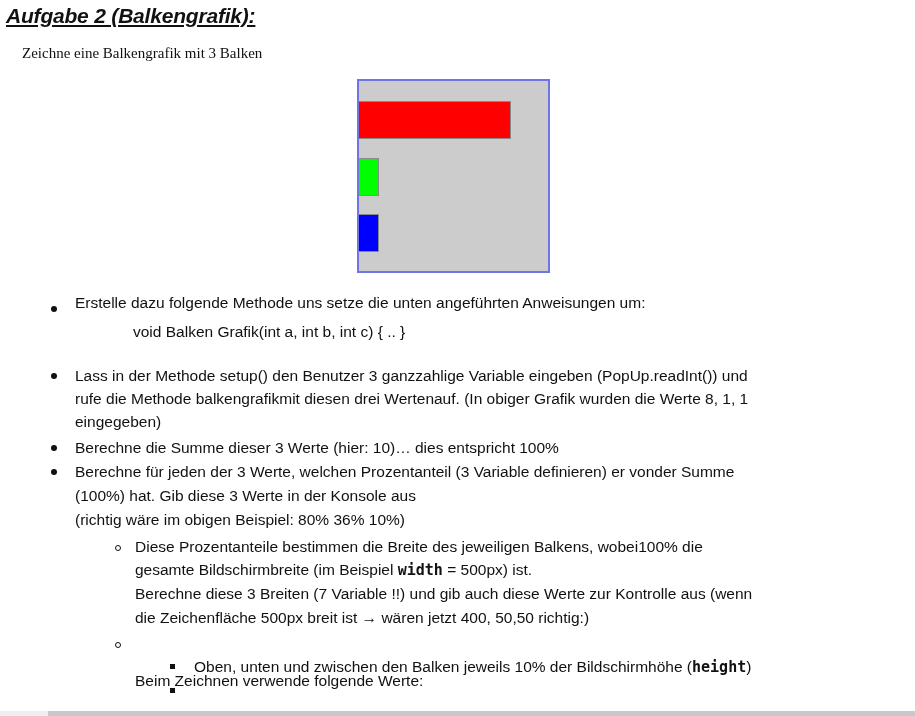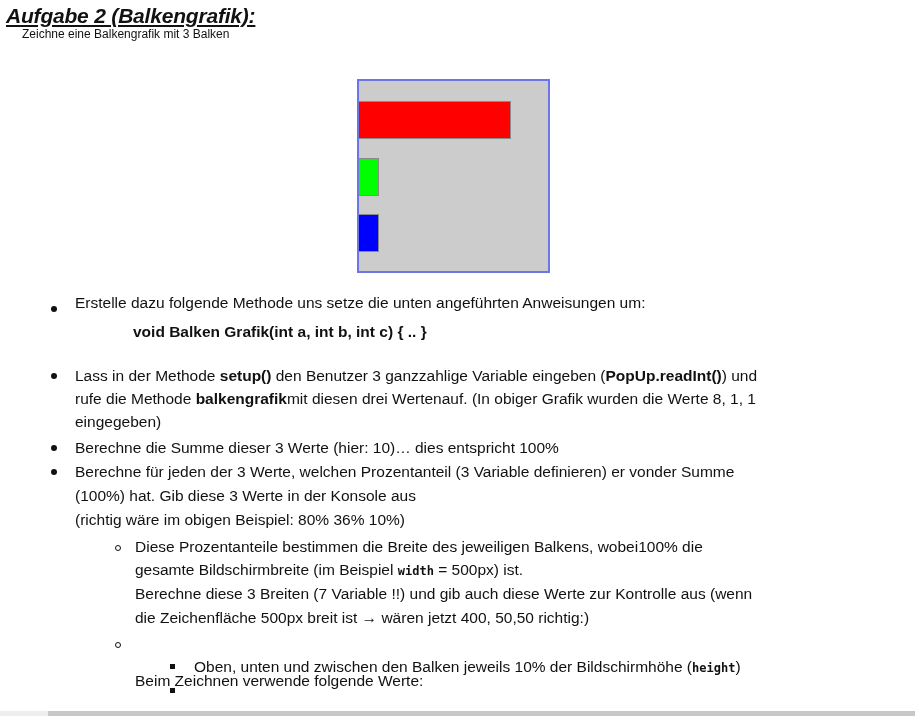--- a/index.html
+++ b/index.html
@@ -5,32 +5,32 @@
     html, body { margin: 0; padding: 0; }
     body {
       width: 915px; height: 716px; background: #ffffff; position: relative; overflow: hidden;
       font-family: "Liberation Sans", sans-serif; color: #111; font-size: 15.5px;
     }
     .abs { position: absolute; }
     .title {
       left: 6px; top: 4px; font-weight: bold; font-style: italic; text-decoration: underline;
       font-size: 21px; letter-spacing: -0.2px;
     }
-    .subtitle { left: 22px; top: 27px; font-size: 12px; }
+    .subtitle { left: 22px; top: 45px; font-size: 15px; font-family: Liberation Serif, serif; }
     .chart {
       left: 357px; top: 79px; width: 189px; height: 190px;
       background: #cccccc; border: 2px solid #6f75e8; box-sizing: content-box;
     }
     .bar { position: absolute; left: 0; box-sizing: border-box; border: 1px solid #8a8a8a; border-left: none; }
     .bullet-line { font-size: 15.5px; line-height: 22px; white-space: nowrap; }
     .dot { position: absolute; width: 6px; height: 6px; border-radius: 50%; background: #111; }
     .ring { position: absolute; width: 6px; height: 6px; border-radius: 50%; border: 1.3px solid #111; box-sizing: border-box; }
     .sq { position: absolute; width: 5px; height: 5px; background: #111; }
-    b { font-weight: bold; }
-    .mono { font-family: "DejaVu Sans Mono", monospace; font-weight: bold; font-size: 12px; }
+    b { font-weight: normal; }
+    .mono { font-family: "DejaVu Sans Mono", monospace; font-weight: bold; font-size: 15px; }
     .bottom-bar { left: 48px; top: 711px; width: 867px; height: 5px; background: #c8c8c8; }
     .bottom-left { left: 0; top: 711px; width: 48px; height: 5px; background: #eeeeee; }
   </style>
 </head>
 <body>
 
 <div class="abs title">Aufgabe 2 (Balkengrafik):</div>
 <div class="abs subtitle">Zeichne eine Balkengrafik mit 3 Balken</div>
 
 <div class="abs chart">

